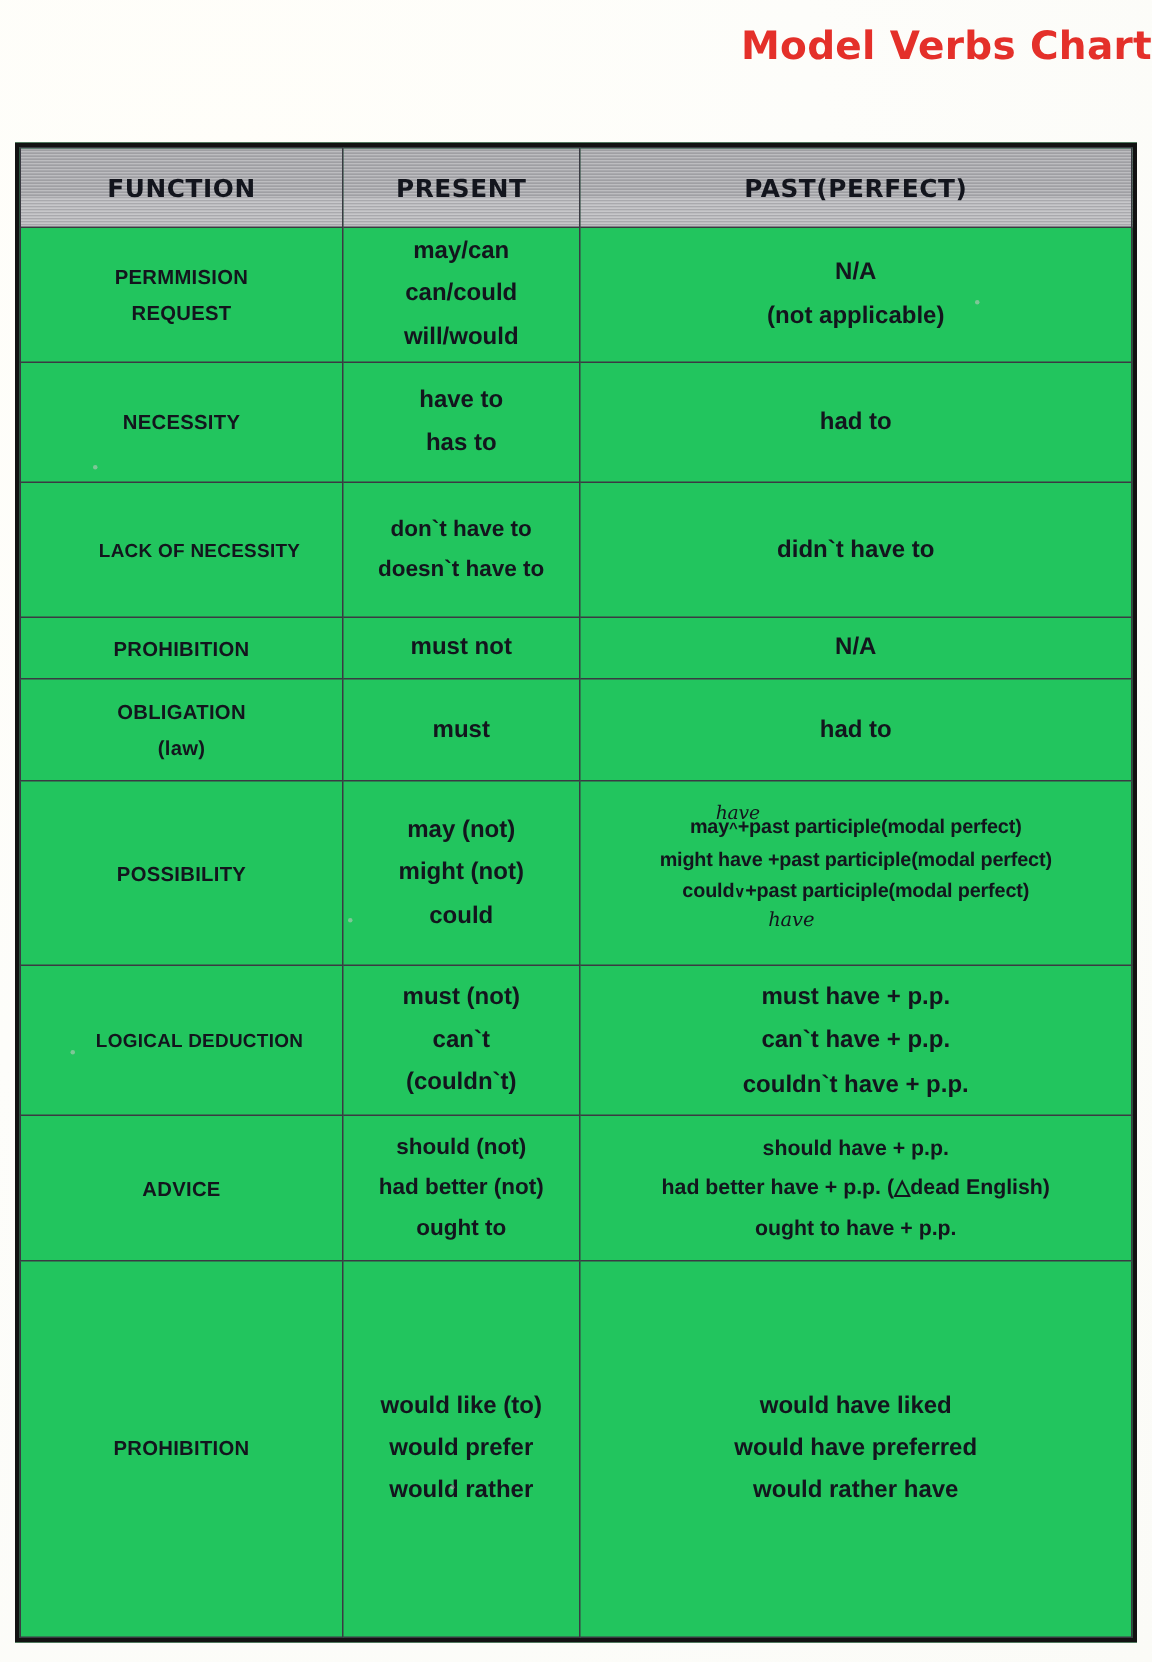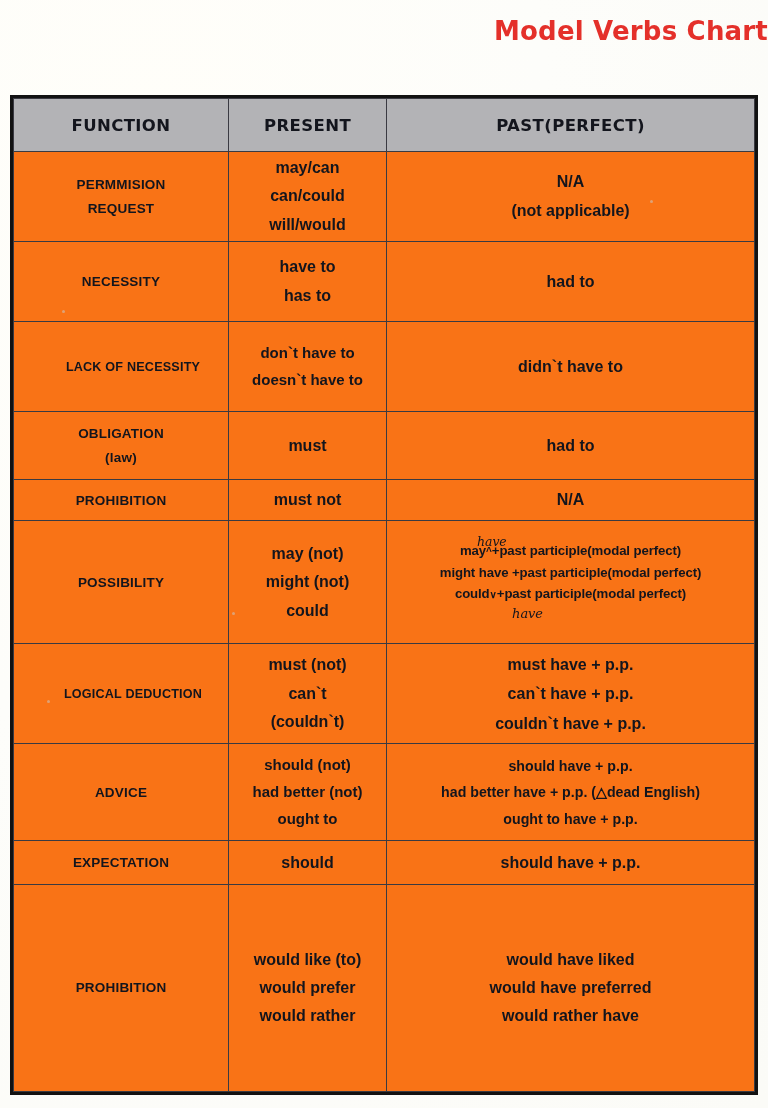--- a/index.html
+++ b/index.html
@@ -38,21 +38,21 @@
   }
 
   .table-wrap {
     position: absolute;
     left: 10px;
     top: 95px;
     width: 748px;
     height: 1000px;
     border: 3px solid #121212;
     box-sizing: border-box;
-    background: #f97316;
+    background: #22c55e;
   }
 
   table.chart {
     width: 100%;
     height: 100%;
     border-collapse: collapse;
     table-layout: fixed;
   }
 
   table.chart td, table.chart th {
@@ -203,42 +203,42 @@
         </td>
         <td class="val sm lines">
           <div>don`t have to</div>
           <div>doesn`t have to</div>
         </td>
         <td class="past-block lines">
           <div>didn`t  have  to</div>
         </td>
       </tr>
 
+      <tr style="height:41px">
+        <td class="func lines">
+          <div>PROHIBITION</div>
+        </td>
+        <td class="val lines">
+          <div>must not</div>
+        </td>
+        <td class="past-block lines">
+          <div>N/A</div>
+        </td>
+      </tr>
+
       <tr style="height:68px">
         <td class="func lines">
           <div>OBLIGATION</div>
           <div>(law)</div>
         </td>
         <td class="val lines">
           <div>must</div>
         </td>
         <td class="past-block lines">
           <div>had  to</div>
-        </td>
-      </tr>
-
-      <tr style="height:41px">
-        <td class="func lines">
-          <div>PROHIBITION</div>
-        </td>
-        <td class="val lines">
-          <div>must not</div>
-        </td>
-        <td class="past-block lines">
-          <div>N/A</div>
         </td>
       </tr>
 
       <tr style="height:123px">
         <td class="func lines">
           <div>POSSIBILITY</div>
         </td>
         <td class="val lines">
           <div>may (not)</div>
           <div>might (not)</div>
@@ -281,31 +281,20 @@
           <div>had better (not)</div>
           <div>ought to</div>
         </td>
         <td class="adv lines">
           <div>should have  + p.p.</div>
           <div>had better have  + p.p. (△dead English)</div>
           <div>ought to have  + p.p.</div>
         </td>
       </tr>
 
-      <tr style="height:44px">
-        <td class="func lines">
-          <div>EXPECTATION</div>
-        </td>
-        <td class="val lines">
-          <div>should</div>
-        </td>
-        <td class="past-block lines">
-          <div>should have  + p.p.</div>
-        </td>
-      </tr>
 
       <tr>
         <td class="func lines">
           <div>PROHIBITION</div>
         </td>
         <td class="val lines">
           <div>would like (to)</div>
           <div>would prefer</div>
           <div>would rather</div>
         </td>

